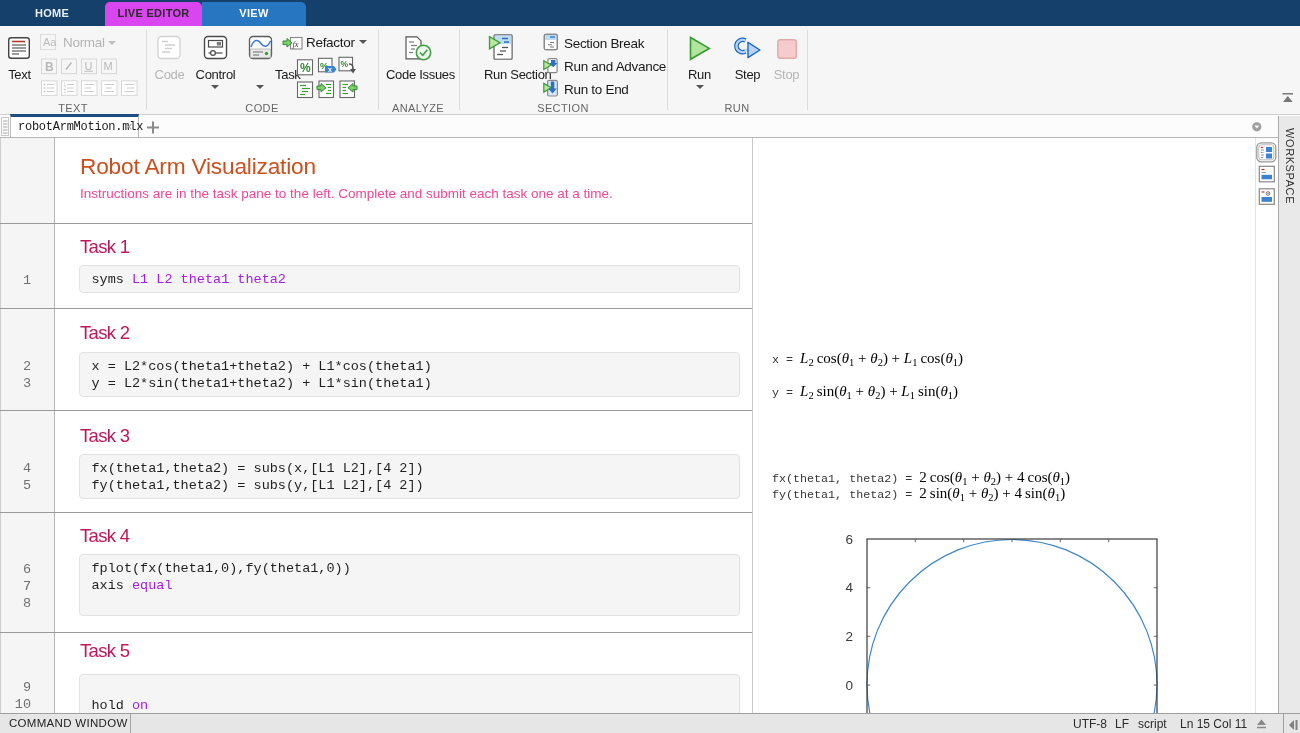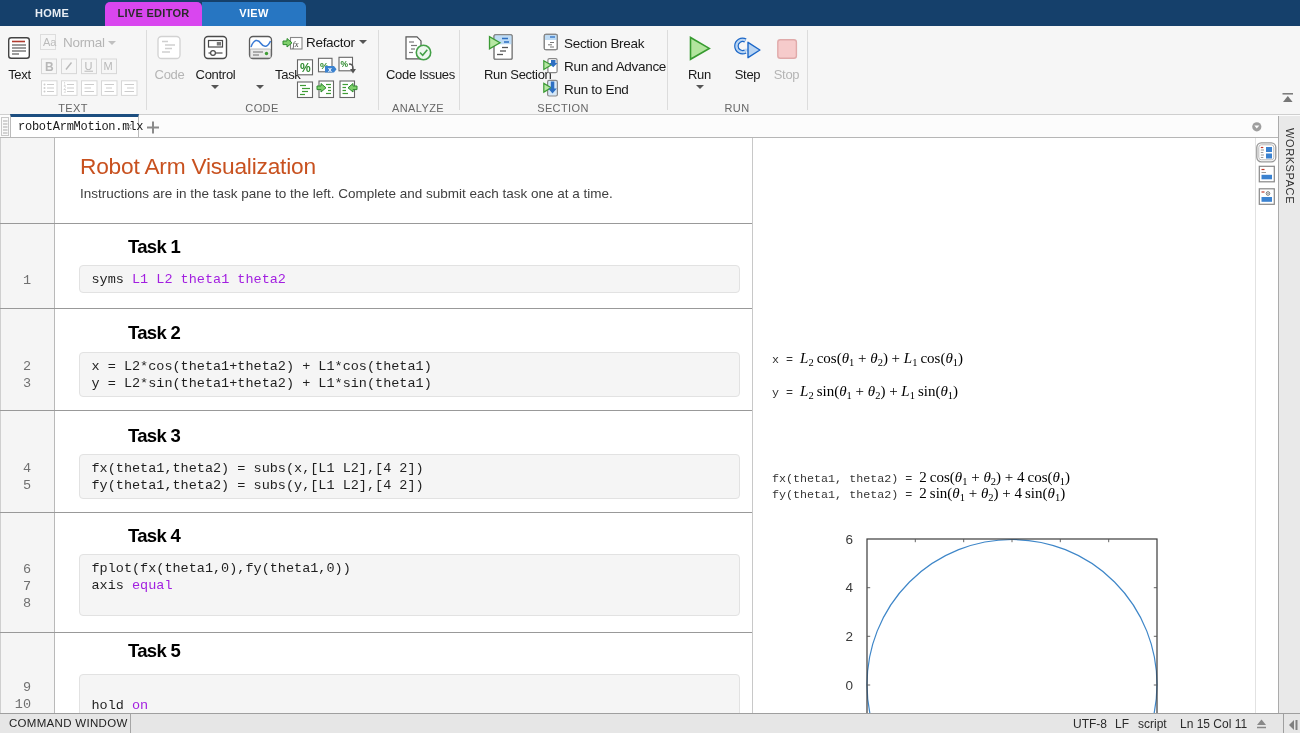--- a/index.html
+++ b/index.html
@@ -23,21 +23,21 @@
 
 #docbar { left:0; top:115px; width:1300px; height:23px; background:#FCFCFC; border-bottom:1px solid #B6B6B6; }
 
 #gutter { left:0; top:138px; width:55px; height:575px; background:#F5F5F5; border-left:1px solid #CFCFCF; border-right:1px solid #B9B9B9; }
 .lnum { position:absolute; width:30px; text-align:right; font-family:"Liberation Mono", monospace; font-size:13.5px; color:#707070; line-height:17.3px; }
 #content { left:56px; top:138px; width:696px; height:575px; background:#fff; }
 #outpane { left:752px; top:138px; width:502px; height:575px; background:#fff; border-left:1px solid #C8C8C8; overflow:hidden; }
 .secline { position:absolute; left:0; width:752px; height:1px; background:#999; }
 .codeblk { position:absolute; left:79px; width:661px; background:#F5F5F5; border:1px solid #E2E2E2; border-radius:4px; padding:5px 0 3.5px 11.5px; font-family:"Liberation Mono", monospace; font-size:13.5px; line-height:17.3px; color:#1f1f1f; white-space:pre; }
 .kw { color:#A21FE0; }
-.taskh { position:absolute; left:80px; font-size:18.5px; font-weight:700; letter-spacing:-0.7px; color:#000000; line-height:19px;margin-left:48px; }
+.taskh { position:absolute; left:80px; font-size:18.5px; font-weight:400; letter-spacing:-0.7px; color:#be185d; line-height:19px; }
 
 .eq { position:absolute; white-space:nowrap; }
 .eq .pre { font-family:"Liberation Mono", monospace; font-size:11.7px; color:#333; }
 .eq .mt { font-family:"Liberation Serif", serif; font-size:15px; color:#000; }
 .eq .mt i { font-style:italic; }
 .eq sub { font-size:10.5px; vertical-align:-3px; }
 
 #iconcol { left:1255px; top:138px; width:22px; height:575px; background:#fff; border-left:1px solid #E2E2E2; }
 #wsstrip { left:1278px; top:116px; width:22px; height:597px; background:#E9E9E9; border-left:1px solid #ABABAB; }
 #wstext { position:absolute; left:1296px; top:128px; transform:rotate(90deg); transform-origin:0 0; font-size:11px; letter-spacing:.6px; color:#2f2f2f; white-space:nowrap; }
@@ -284,21 +284,21 @@
 
 <div id="gutter" class="abs"></div>
 <div class="lnum" style="left:1px; top:271.5px;">1</div>
 <div class="lnum" style="left:1px; top:358px;">2<br>3</div>
 <div class="lnum" style="left:1px; top:460px;">4<br>5</div>
 <div class="lnum" style="left:1px; top:560.5px;">6<br>7<br>8</div>
 <div class="lnum" style="left:1px; top:679px;">9<br>10</div>
 
 <div id="content" class="abs"></div>
 <div class="abs" style="left:80px; top:153px; font-size:22.7px; letter-spacing:-0.2px; color:#C8511F;">Robot Arm Visualization</div>
-<div class="abs" style="left:80px; top:186px; font-size:13.5px; color:#404040;">Instructions are in the task pane to the left. Complete and submit each task one at a time.</div>
+<div class="abs" style="left:80px; top:186px; font-size:13.5px; color:#ec4899;">Instructions are in the task pane to the left. Complete and submit each task one at a time.</div>
 
 <div class="secline" style="top:223px;"></div>
 <div class="taskh" style="top:236.5px;">Task 1</div>
 <div class="codeblk" style="top:265px;"><span>syms</span> <span class="kw">L1 L2 theta1 theta2</span></div>
 
 <div class="secline" style="top:308px;"></div>
 <div class="taskh" style="top:322.5px;">Task 2</div>
 <div class="codeblk" style="top:351.5px;">x = L2*cos(theta1+theta2) + L1*cos(theta1)
 y = L2*sin(theta1+theta2) + L1*sin(theta1)</div>
 

